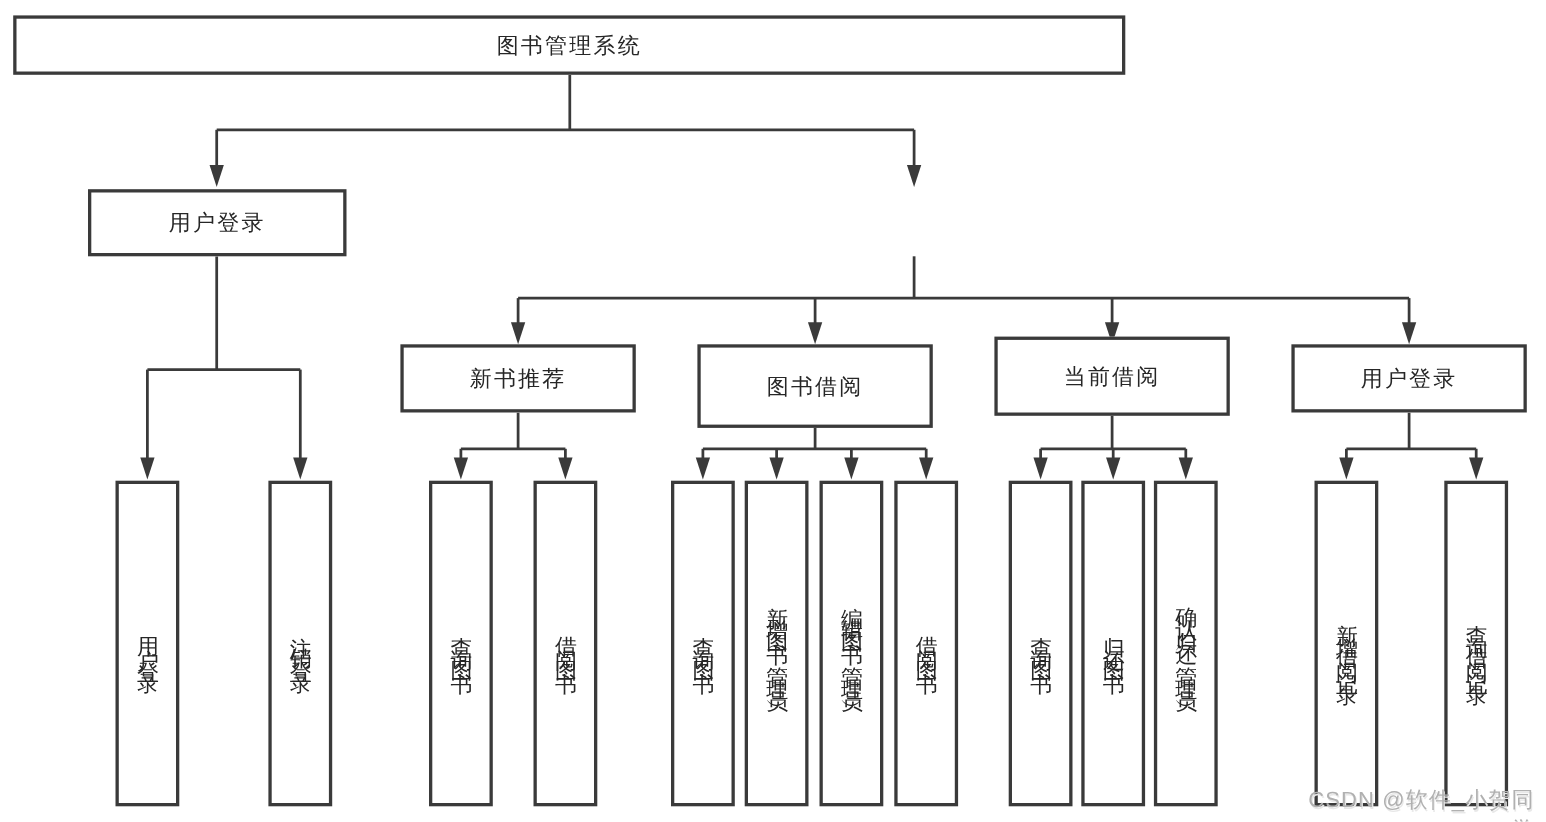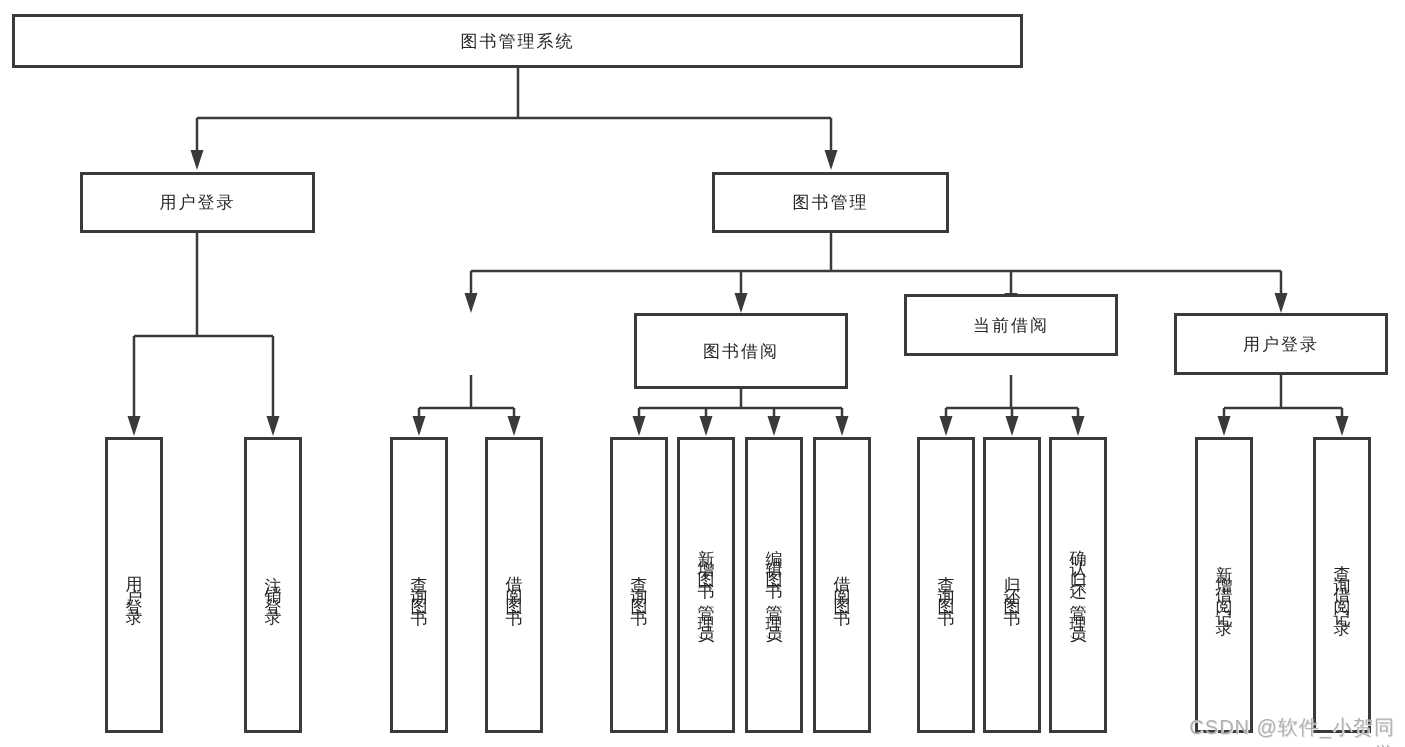--- a/index.html
+++ b/index.html
@@ -19,21 +19,21 @@
     pointer-events: none;
   }
   .box {
     position: absolute;
     box-sizing: border-box;
     border: 3px solid #3a3a3a;
     background: #ffffff;
     display: flex;
     align-items: center;
     justify-content: center;
-    font-size: 17px;
+    font-size: 20px;
     letter-spacing: 2px;
     white-space: nowrap;
   }
   .box.v {
     writing-mode: vertical-rl;
     text-orientation: mixed;
     letter-spacing: 11px;
     white-space: normal;
     line-height: 1;
   }
@@ -130,24 +130,24 @@
       <polygon points="1005.5,416 1018.5,416 1012,436"></polygon>
       <polygon points="1071.5,416 1084.5,416 1078,436"></polygon>
       <polygon points="1217.5,416 1230.5,416 1224,436"></polygon>
       <polygon points="1335.5,416 1348.5,416 1342,436"></polygon>
     </g>
   </svg>
 
   <div class="box" style="left:12px;top:14px;width:1011px;height:54px">图书管理系统</div>
 
   <div class="box" style="left:80px;top:172px;width:235px;height:61px">用户登录</div>
-  <div class="box" style="left:712px;top:172px;width:237px;height:61px">图书管理</div>
 
+  <div class="box" style="left:364px;top:313px;width:214px;height:62px">新书推荐</div>
   <div class="box" style="left:634px;top:313px;width:214px;height:76px">图书借阅</div>
-  <div class="box" style="left:904px;top:294px;width:214px;height:62px">当前借阅</div>
+  <div class="box" style="left:904px;top:306px;width:214px;height:72px">当前借阅</div>
   <div class="box" style="left:1174px;top:313px;width:214px;height:62px">用户登录</div>
 
   <div class="box v" style="left:105px;top:437px;width:58px;height:296px">用户登录</div>
   <div class="box v" style="left:244px;top:437px;width:58px;height:296px">注销登录</div>
 
   <div class="box v" style="left:390px;top:437px;width:58px;height:296px">查询图书</div>
   <div class="box v" style="left:485px;top:437px;width:58px;height:296px">借阅图书</div>
 
   <div class="box v" style="left:610px;top:437px;width:58px;height:296px">查询图书</div>
   <div class="box v" style="left:677px;top:437px;width:58px;height:296px">新增图书（管理员）</div>

